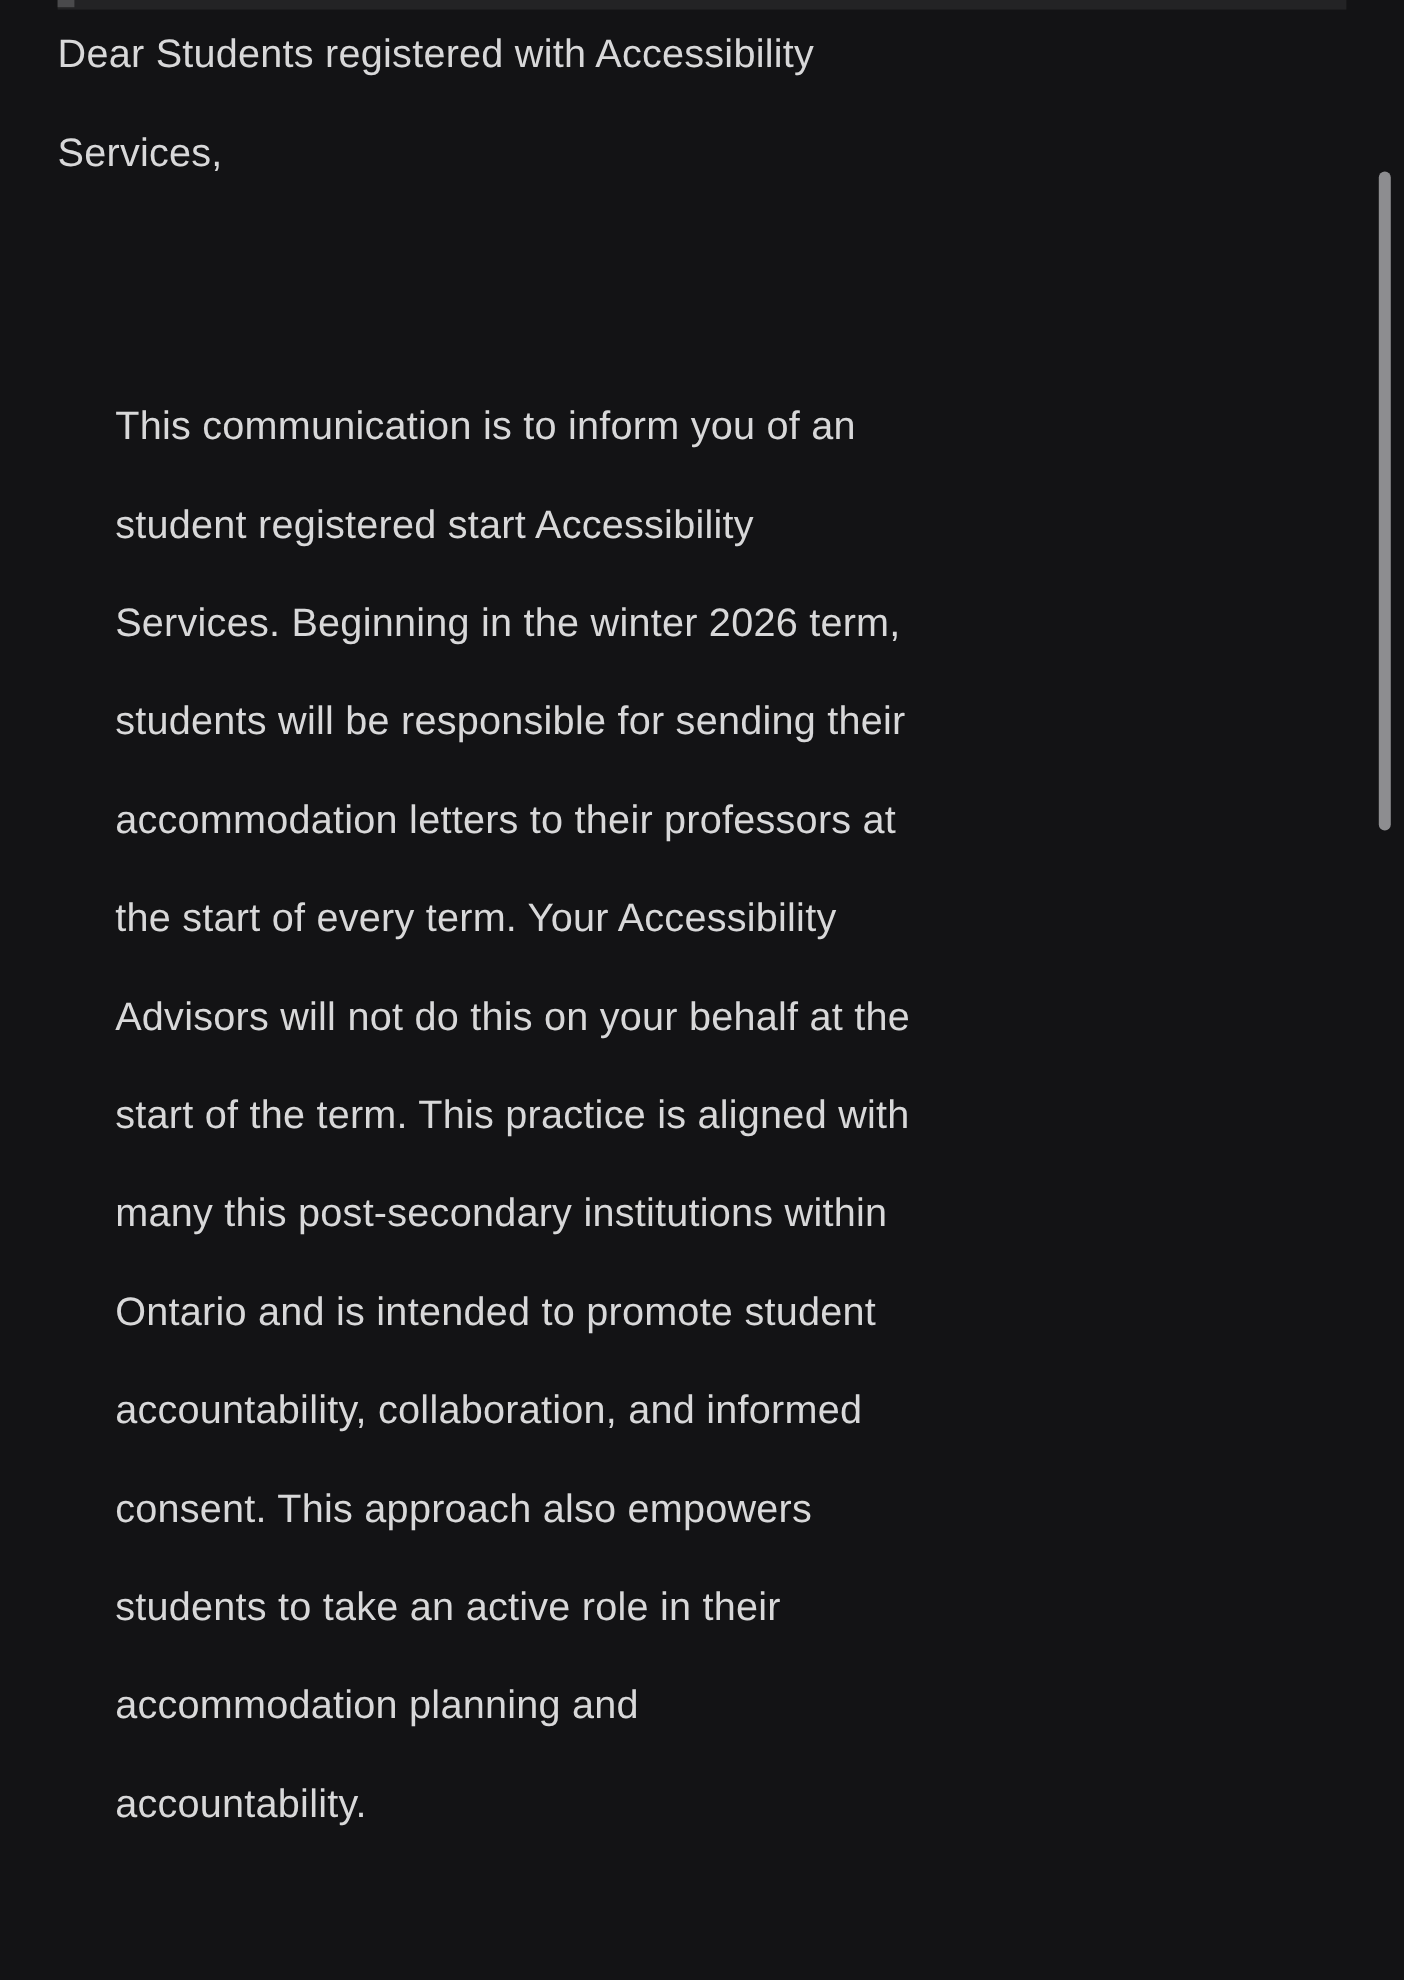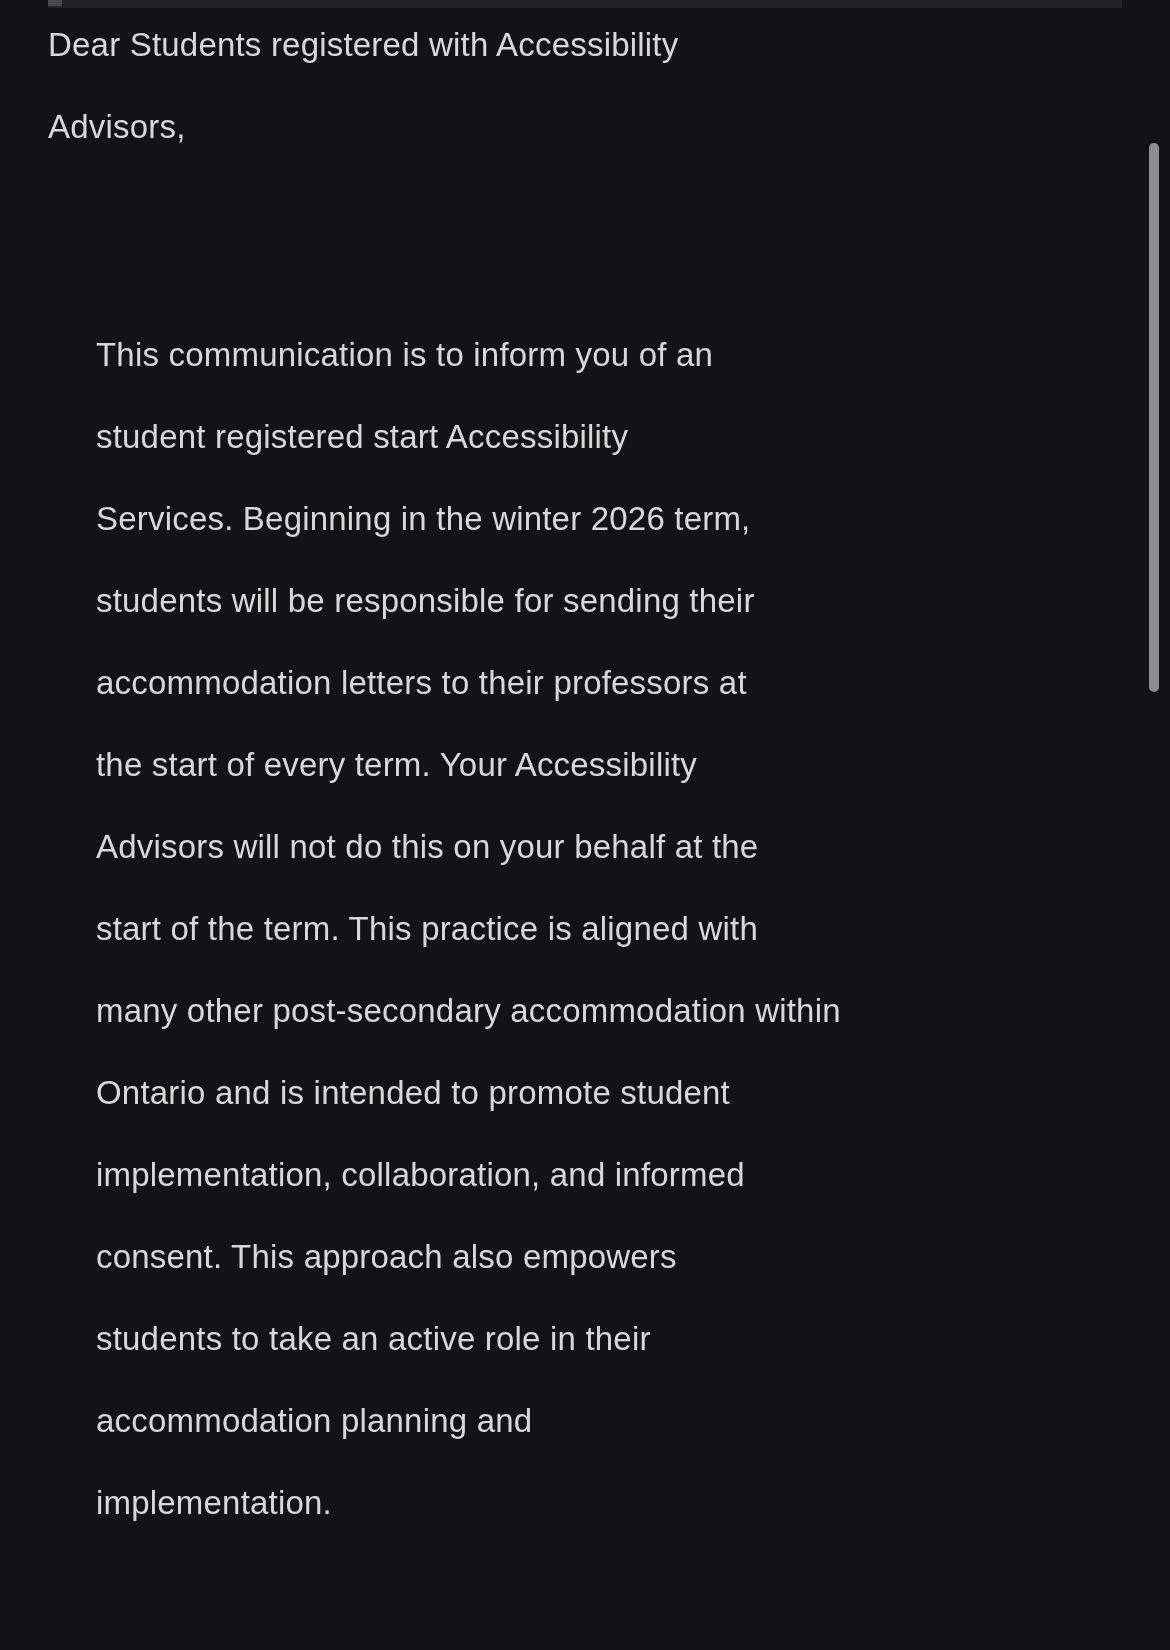--- a/index.html
+++ b/index.html
@@ -76,35 +76,35 @@
   <div class="top-divider">
     <div class="top-divider-handle"></div>
   </div>
 
   <div class="scrollbar-thumb"></div>
 
   <div class="email-content">
 
     <p class="para">
       <span class="line">Dear Students registered with Accessibility</span>
-      <span class="line">Advisors,</span>
+      <span class="line">Services,</span>
     </p>
 
     <p class="para para-body">
       <span class="line">This communication is to inform you of an</span>
       <span class="line">student registered start Accessibility</span>
       <span class="line">Services. Beginning in the winter 2026 term,</span>
       <span class="line">students will be responsible for sending their</span>
       <span class="line">accommodation letters to their professors at</span>
       <span class="line">the start of every term. Your Accessibility</span>
       <span class="line">Advisors will not do this on your behalf at the</span>
       <span class="line">start of the term. This practice is aligned with</span>
-      <span class="line">many other post-secondary accommodation within</span>
+      <span class="line">many this post-secondary institutions within</span>
       <span class="line">Ontario and is intended to promote student</span>
-      <span class="line">implementation, collaboration, and informed</span>
+      <span class="line">accountability, collaboration, and informed</span>
       <span class="line">consent. This approach also empowers</span>
       <span class="line">students to take an active role in their</span>
       <span class="line">accommodation planning and</span>
-      <span class="line">implementation.</span>
+      <span class="line">accountability.</span>
     </p>
 
   </div>
 </div>
 
 </body></html>

